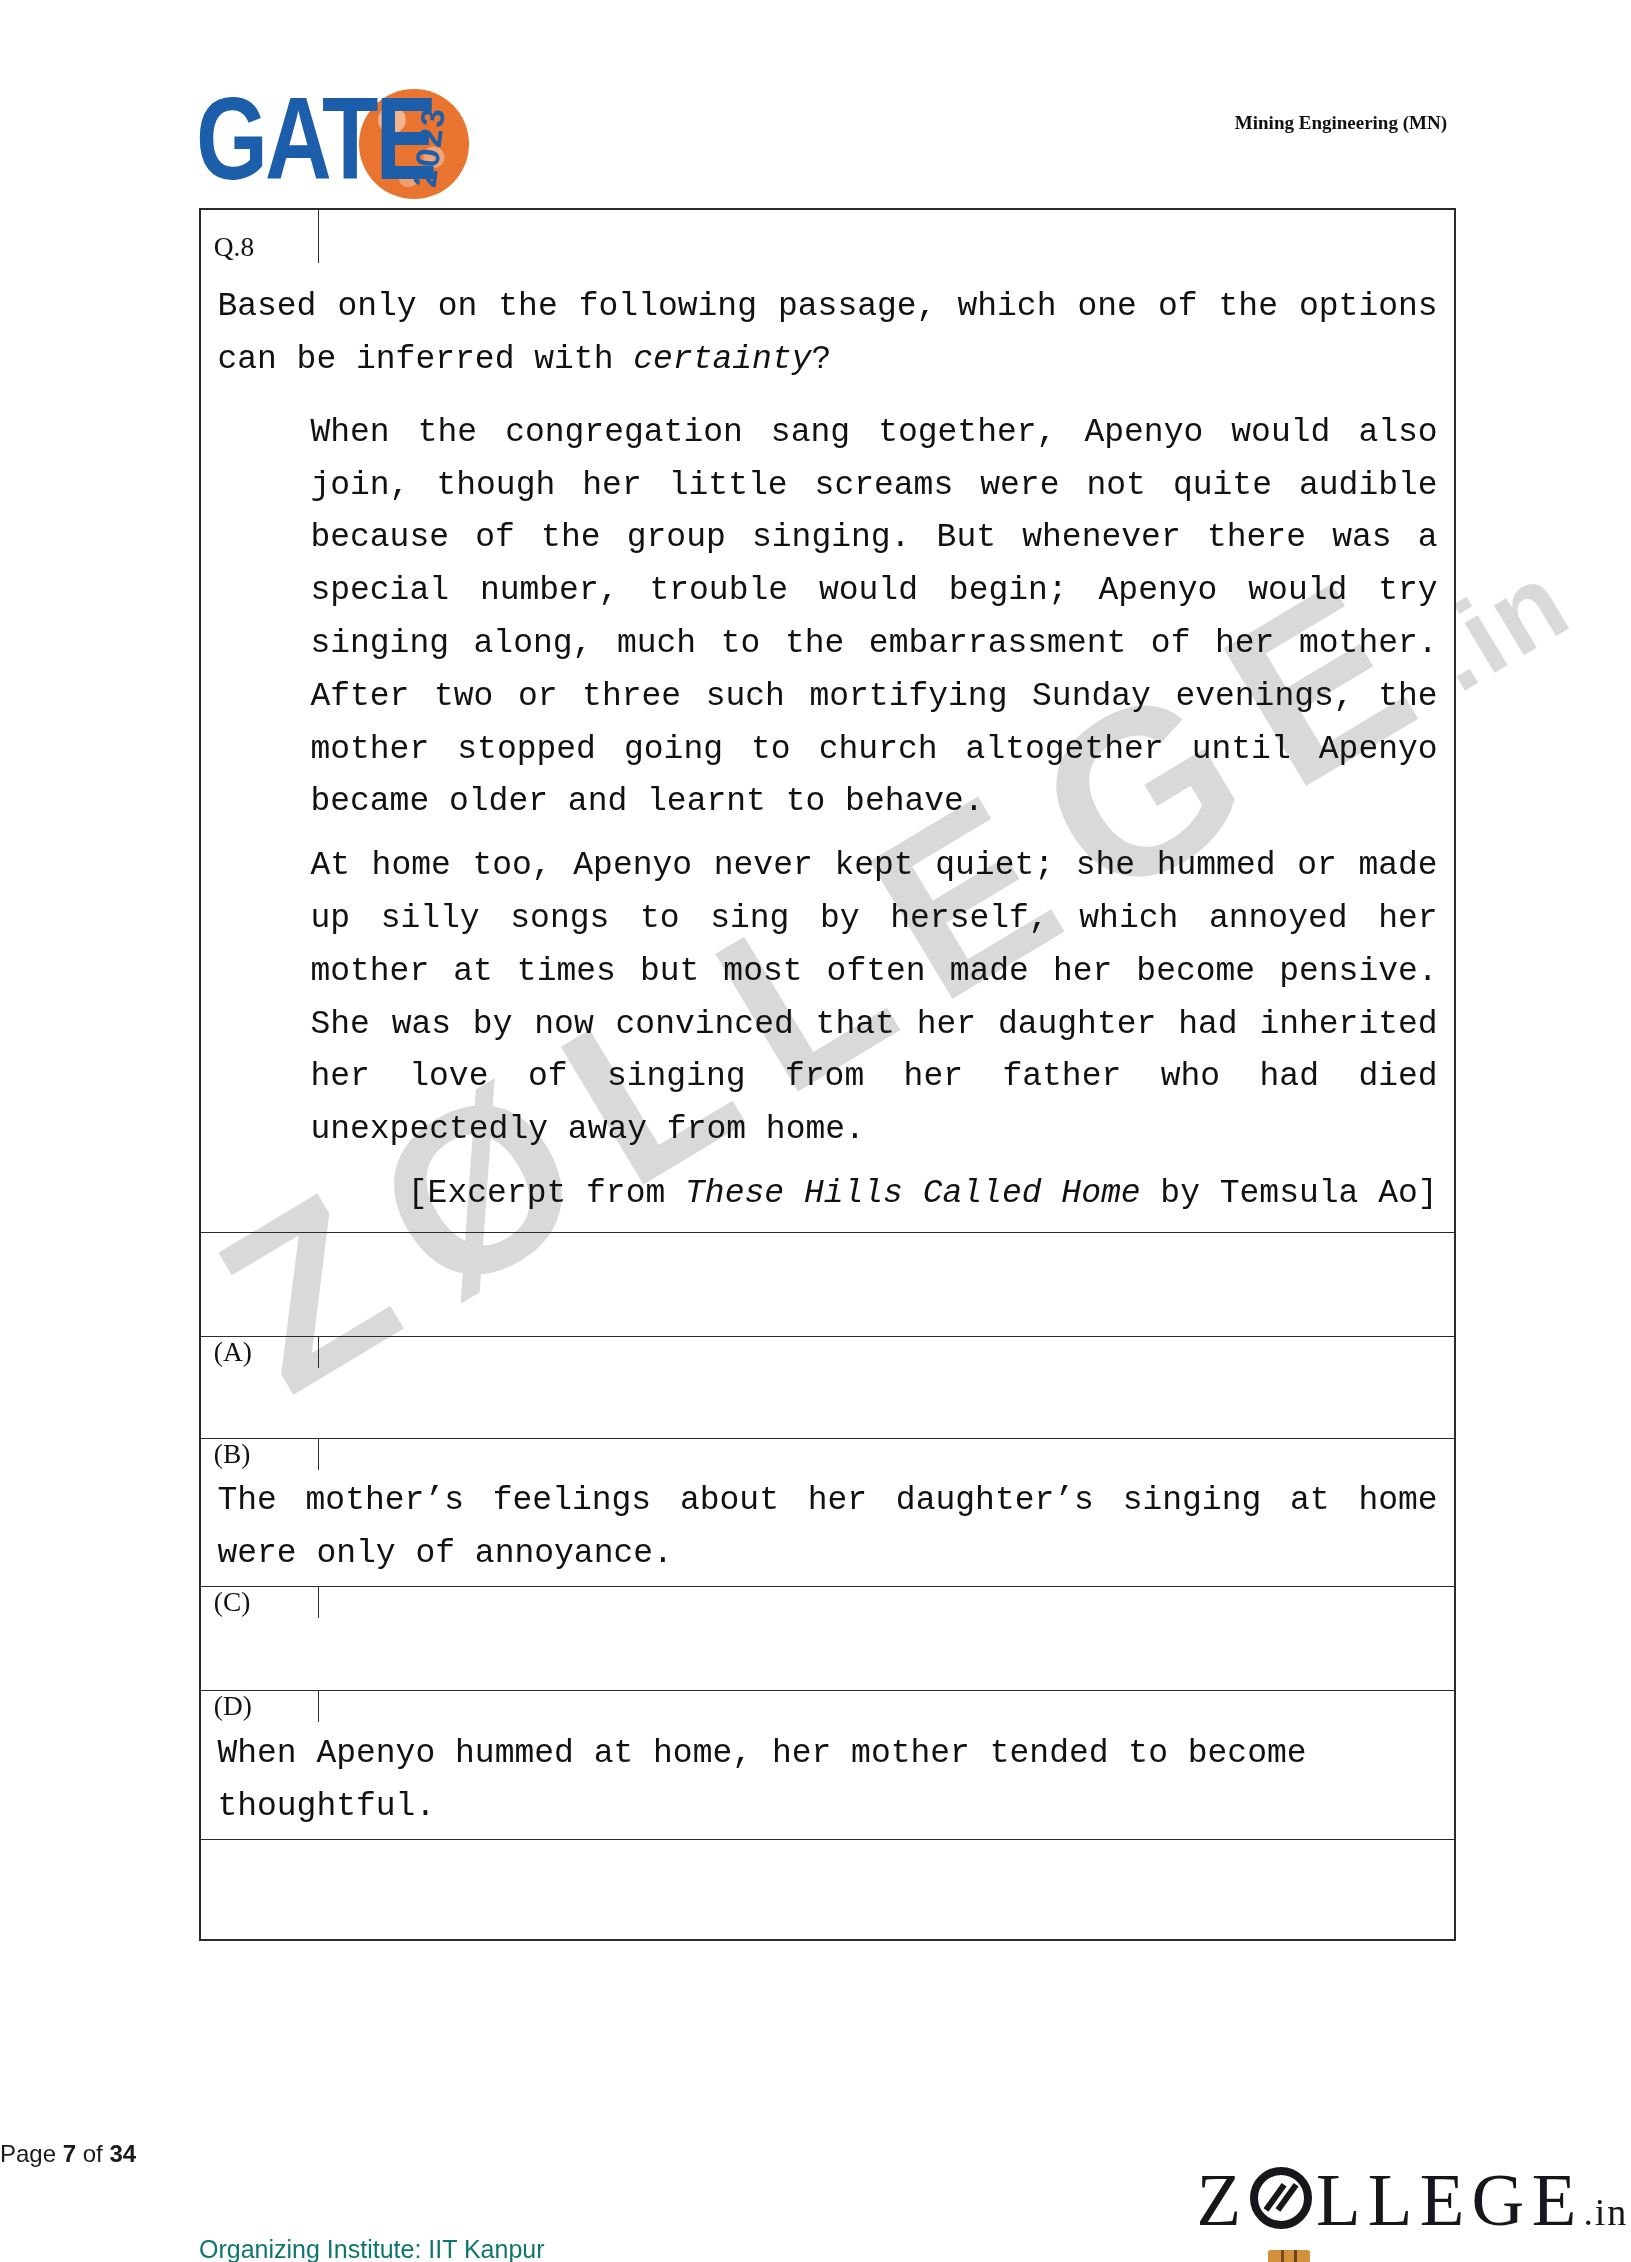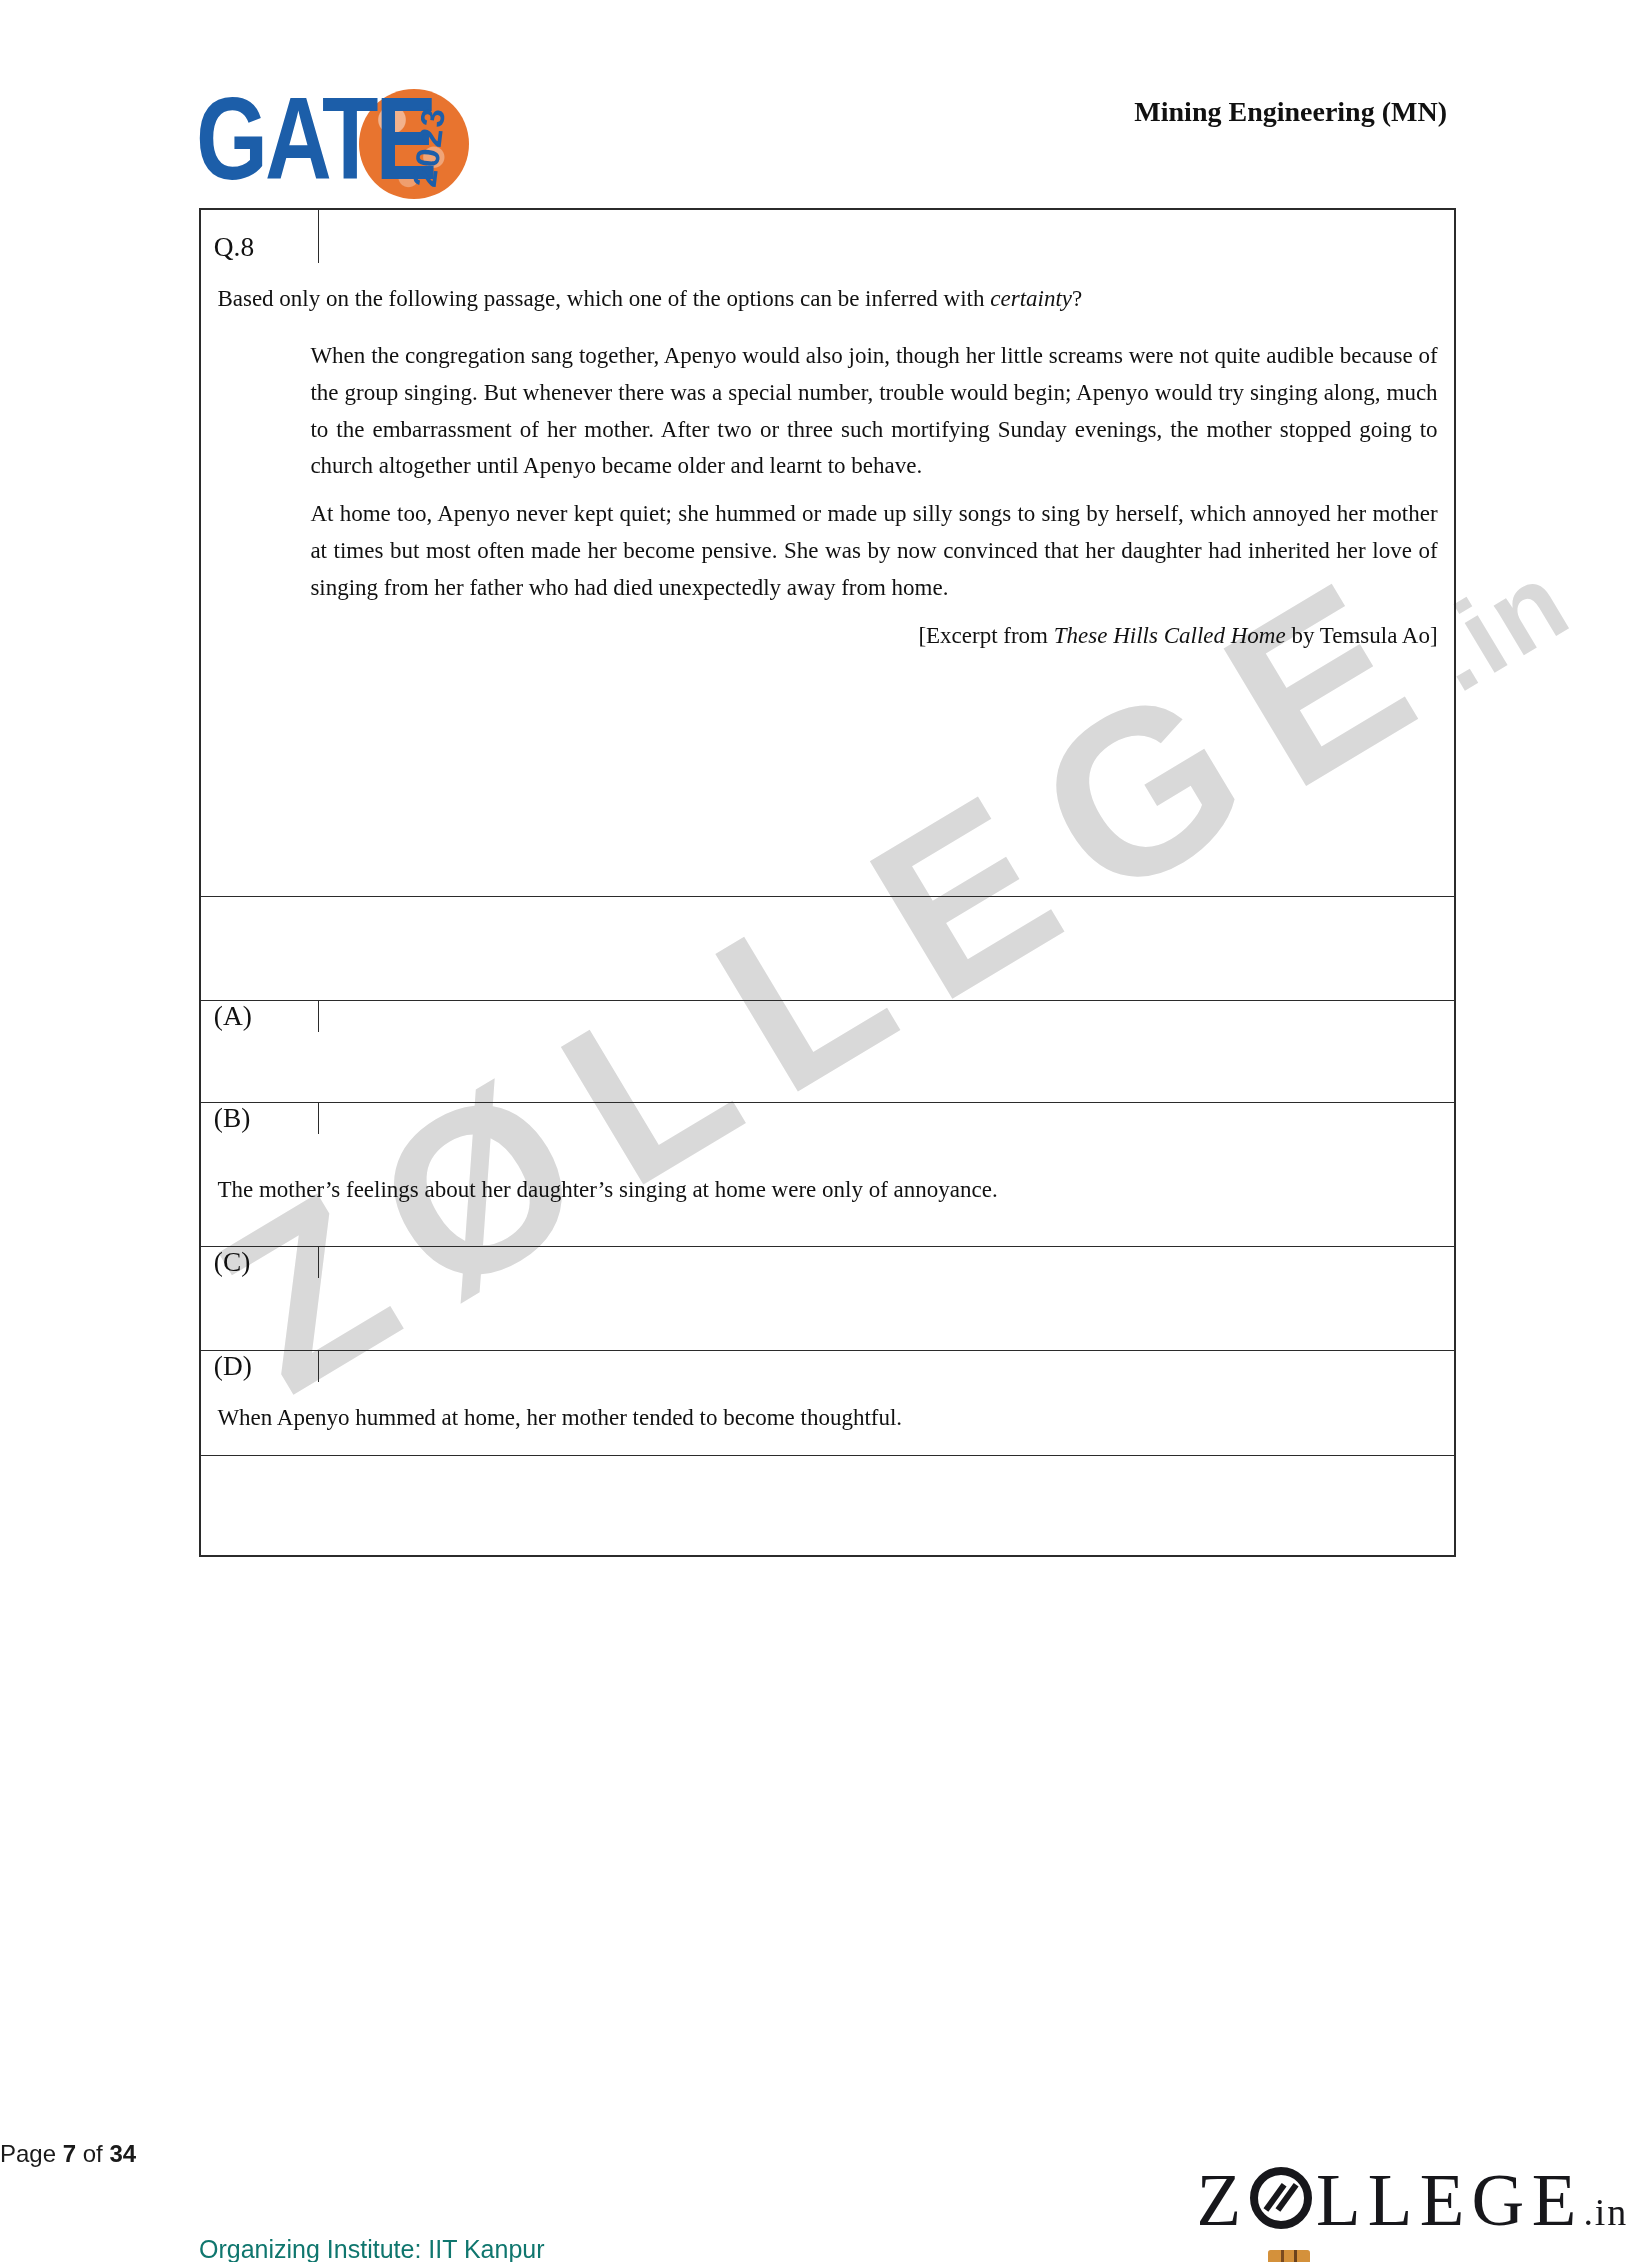--- a/index.html
+++ b/index.html
@@ -31,36 +31,36 @@
     position:relative;z-index:1;font-family:"Liberation Sans",sans-serif;
     font-weight:bold;font-size:117px;line-height:1;letter-spacing:-3.7px;color:#1c5ea9;
     transform:scaleX(.79);transform-origin:left top;
   }
   .gate-year{
     position:absolute;z-index:2;left:183px;top:48px;width:101px;text-align:center;
     font-family:"Liberation Sans",sans-serif;font-weight:bold;font-size:33px;
     letter-spacing:1.8px;color:#1c5ea9;transform:rotate(-83deg);
   }
   .subject{
-    position:absolute;top:96px;right:185px;z-index:1;
-    font-weight:bold;font-size:28px;
+    position:absolute;top:112px;right:185px;z-index:1;
+    font-weight:bold;font-size:19px;
   }
   
   .qtable{
     position:absolute;left:199px;top:208px;width:1257px;z-index:1;
     border:2.7px solid #2b2b2b;box-sizing:border-box;
   }
   .row{display:flex;border-bottom:1.8px solid #2b2b2b;flex-direction:column;}
   .row:last-child{border-bottom:none;}
   .cell{box-sizing:border-box;}
   .cell.label{
     width:118px;flex:none;border-right:1.8px solid #2b2b2b;
     font-size:27.4px;
   }
-  .cell.content{flex:1;font-size:23px;line-height:1.6;}
+  .cell.content{flex:1;font-size:33px;line-height:1.6;font-family:Liberation Mono, monospace;}
   .row-q{min-height:686px;}
   .row-q .label{padding:22px 0 0 12.8px;}
   .row-q .content{padding:18.3px 16.4px 0 16.4px;}
   .row-empty1{min-height:103px;}
   .row-a{min-height:101px;}
   .row-b{min-height:143px;}
   .row-c{min-height:103px;}
   .row-d{min-height:104px;}
   .row-empty2{min-height:99px;}
   .row-opt .label{display:flex;align-items:center;padding-left:12.8px;}

